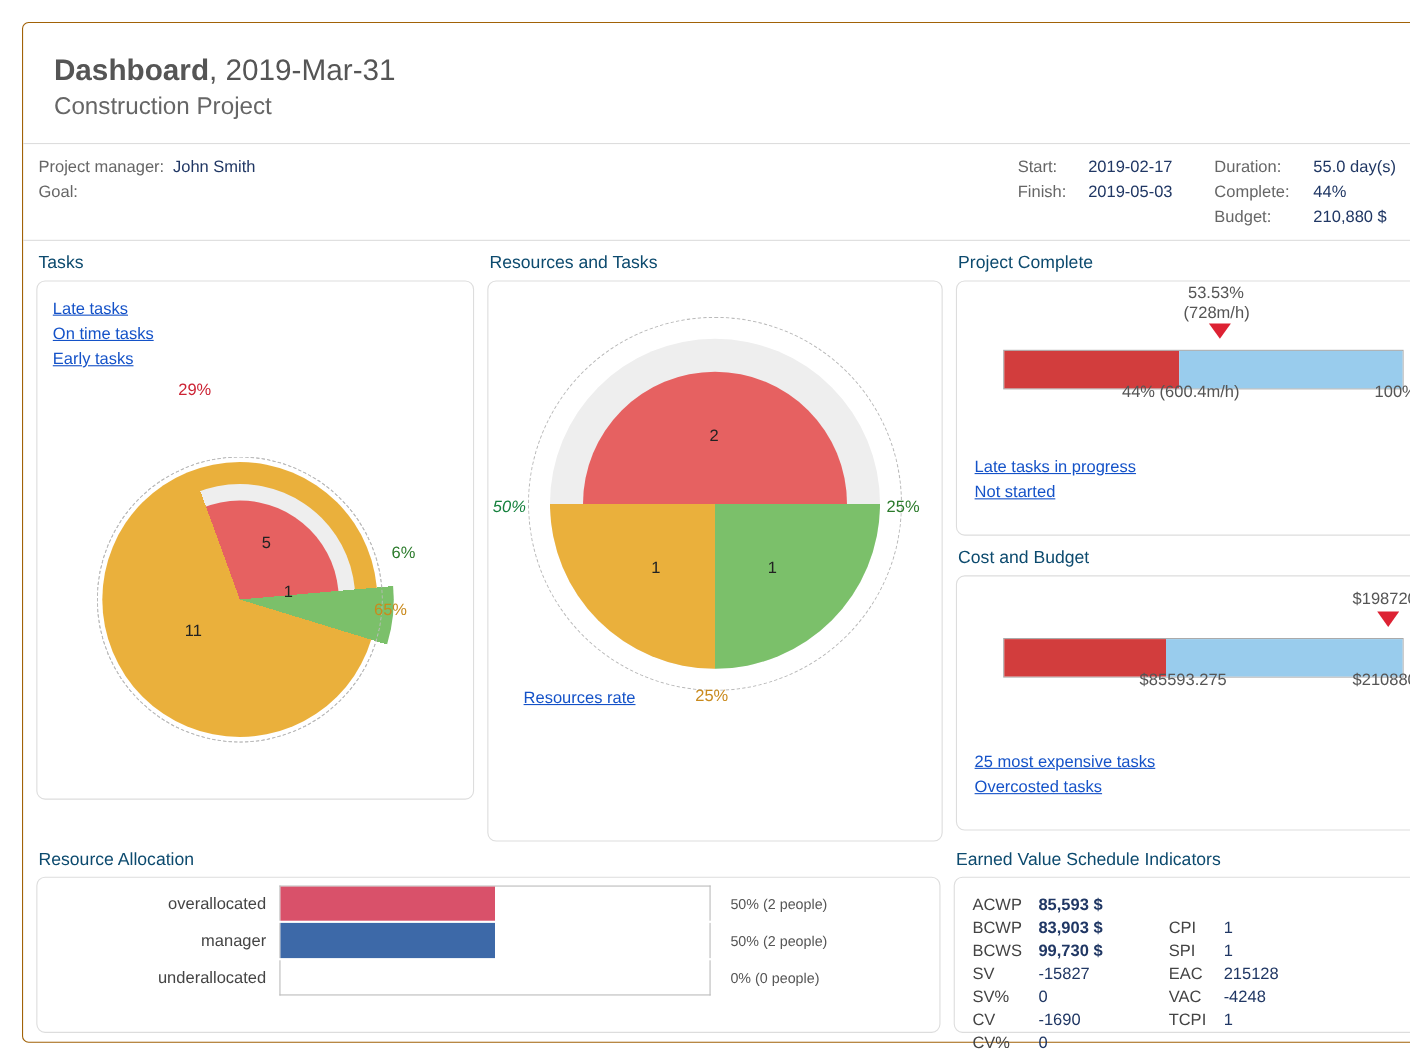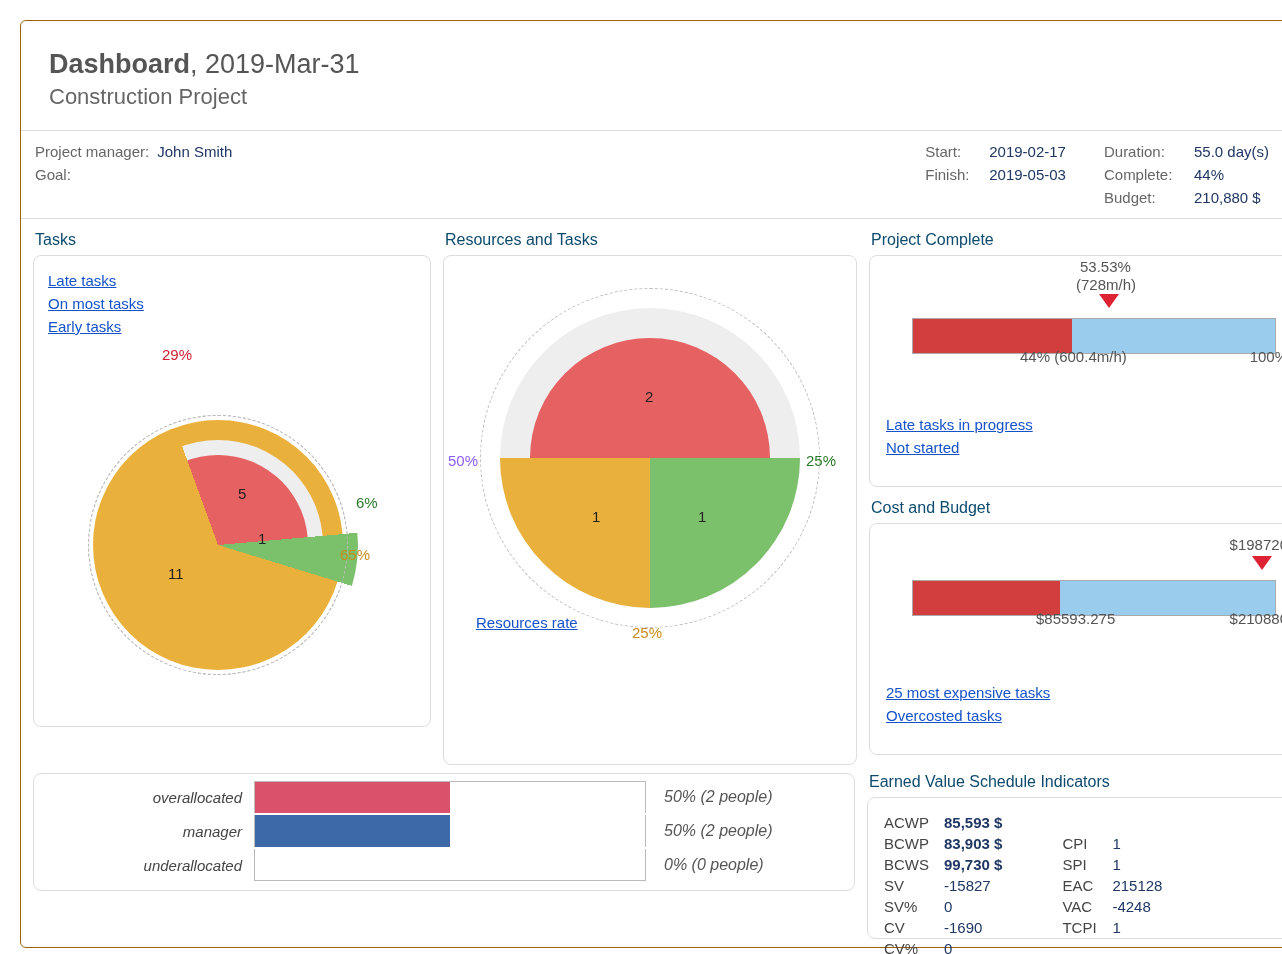--- a/index.html
+++ b/index.html
@@ -127,21 +127,21 @@
     display: grid;
     grid-template-columns: 822px 438px;
     gap: 12px;
     padding: 0 12px 8px 12px;
   }
   .alloc-body { padding: 6px 0 0 0; }
   .alloc-row { display:flex; align-items:center; height:34px; }
   .alloc-row .lbl { width: 220px; text-align:right; padding-right:12px; color:#444; font-size:15px;}
   .alloc-bar-wrap { width: 392px; height:32px; border:1px solid #bbb; background:#fff; position:relative; }
   .alloc-bar { height:100%; }
-  .alloc-val { padding-left: 18px; color:#555; font-size:16px; }
+  .alloc-val { padding-left: 18px; color:#555; font-size:13px; }
 
   
   .evm-body { display:flex; gap: 60px; padding: 4px 0 0 2px; font-size:15px;}
   .evm-col { display:flex; flex-direction:column; gap:4px;justify-content:center; }
   .evm-row { display:flex; }
   .evm-key { width: 60px; color:#444; }
   .evm-val { color:#203764; font-weight:700; }
   .evm-val-plain { color:#203764; }
 </style>
 </head>
@@ -194,21 +194,21 @@
     </div>
   </div>
 
   <div class="main">
 
     <div>
       <div class="panel-title">Tasks</div>
       <div class="panel tasks-body">
         <div class="links-block">
           <span class="link">Late tasks</span>
-          <span class="link">On most tasks</span>
+          <span class="link">On time tasks</span>
           <span class="link">Early tasks</span>
         </div>
         <div class="chart-area">
           <div class="dash-ring" style="width:260px;height:260px;left:0;top:0;"></div>
 
           <div class="pie" style="--c1:#eab03c;--a1:360deg;--c2:#eab03c;--a2:360deg;--c3:#eab03c; width:250px;height:250px;left:5px;top:5px;"></div>
 
           <div style="position:absolute;width:180px;height:180px;left:40px;top:40px;border-radius:50%;
             background: conic-gradient(from -20deg, #e66161 0deg 105deg, transparent 105deg 360deg);"></div>
 
@@ -244,24 +244,24 @@
           <div class="res-pie" style="width:300px;height:300px;left:20px;top:20px;
             background: conic-gradient(from 90deg, #7bc06a 0deg 90deg, transparent 90deg 360deg);"></div>
 
           <div class="res-pie" style="width:300px;height:300px;left:20px;top:20px;
             background: conic-gradient(from 180deg, #eab03c 0deg 90deg, transparent 90deg 360deg);"></div>
 
           <span class="pie-label" style="left:165px;top:100px;">2</span>
           <span class="pie-label" style="left:218px;top:220px;">1</span>
           <span class="pie-label" style="left:112px;top:220px;">1</span>
         </div>
-        <span class="pct-label" style="color:#8b5cf6;left:4px;top:196px;">50%</span>
+        <span class="pct-label" style="color:#15803d;left:4px;top:196px;font-style:italic;">50%</span>
         <span class="pct-label" style="color:#2a7a2a;left:362px;top:196px;">25%</span>
         <span class="pct-label" style="color:#c98a1d;left:188px;top:368px;">25%</span>
-        <span class="link" style="position:absolute;left:32px;top:358px;">Resources rate</span>
+        <span class="link" style="position:absolute;left:32px;top:370px;">Resources rate</span>
       </div>
     </div>
 
     <div class="col3">
 
       <div>
         <div class="panel-title">Project Complete</div>
         <div class="panel progress-body" style="height:232px;">
           <span class="bar-label" style="left:210px;top:2px;">53.53%</span>
           <span class="bar-label" style="left:206px;top:20px;">(728m/h)</span>
@@ -295,21 +295,22 @@
             <span class="link">Overcosted tasks</span>
           </div>
         </div>
       </div>
     </div>
   </div>
 
   <div class="bottom">
 
     <div>
-      <div class="panel alloc-body" style="height:118px;font-style:italic;" id="alloc-rows">
+      <div class="panel-title">Resource Allocation</div>
+      <div class="panel alloc-body" style="height:142px;" id="alloc-rows">
           <div class="alloc-row">
             <div class="lbl">overallocated</div>
             <div class="alloc-bar-wrap" style="border-bottom:none">
               <div class="alloc-bar" style="width:50%;background:#d9516a"></div>
             </div>
             <div class="alloc-val">50% (2 people)</div>
           </div>
           <div class="alloc-row">
             <div class="lbl">manager</div>
             <div class="alloc-bar-wrap" style="border-top:none;border-bottom:none">

